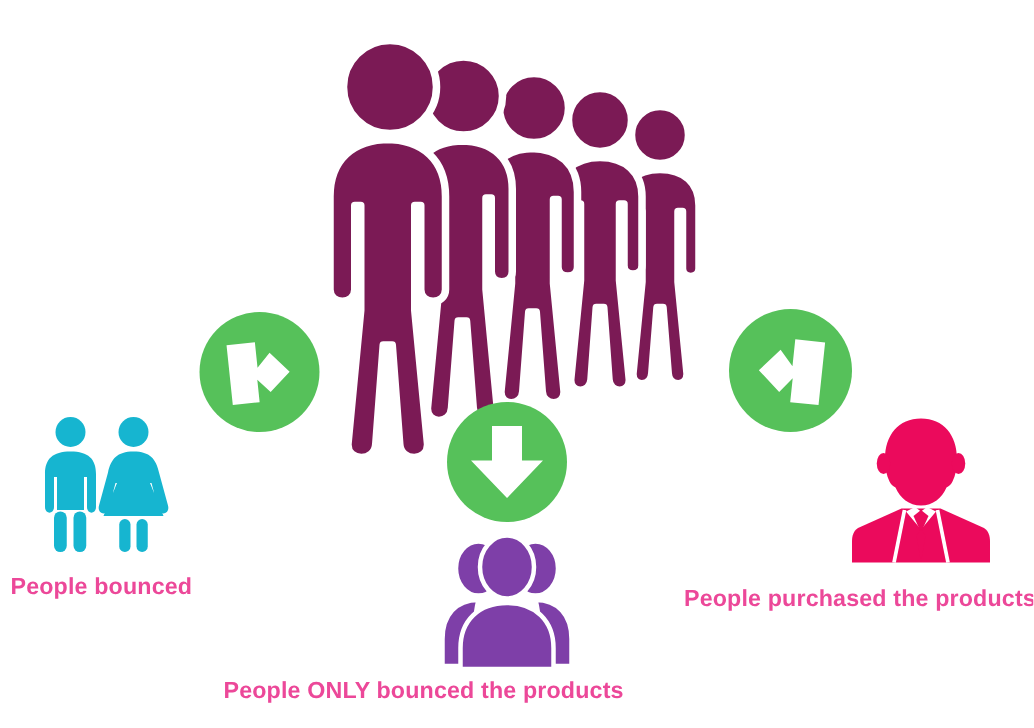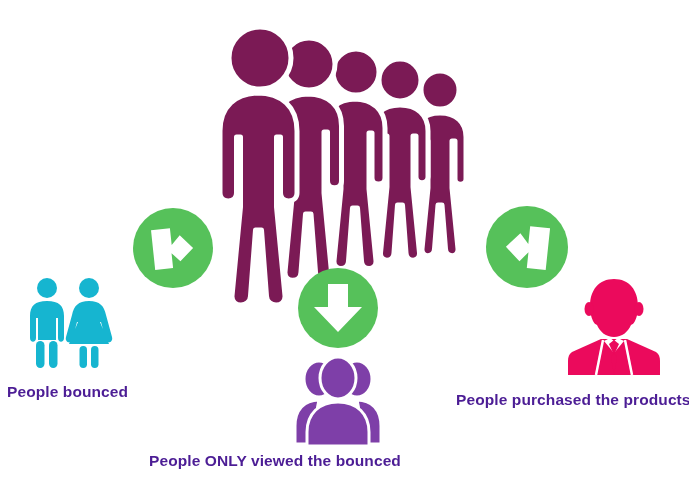--- a/index.html
+++ b/index.html
@@ -17,21 +17,21 @@
     height: 485px;
     background: #ffffff;
     overflow: hidden;
   }
 
   
   .label {
     position: absolute;
     font-family: "Liberation Sans", sans-serif;
     font-weight: bold;
-    color: #4c1d95;
+    color: #ec4899;
     white-space: nowrap;
     letter-spacing: 0.1px;
   }
   #label-bounced {
     left: 7px;
     top: 383px;
     font-size: 15.5px;
   }
   #label-viewed {
     left: 149px;
@@ -248,17 +248,17 @@
 
     <path d="M46 78 L41 67 L46 63 L51 67 Z" fill="#EB0A5C"></path>
     <path d="M43 80 L46 98 L49 80 L46 76 Z" fill="#EB0A5C"></path>
 
     <path d="M35 63 L28 98" stroke="#ffffff" stroke-width="2.5" fill="none"></path>
     <path d="M57 63 L64 98" stroke="#ffffff" stroke-width="2.5" fill="none"></path>
   </svg>
 
   <div class="label" id="label-bounced">People bounced</div>
 
-  <div class="label" id="label-viewed">People ONLY viewed the bounced</div>
+  <div class="label" id="label-viewed">People ONLY bounced the products</div>
 
   <div class="label" id="label-purchased">People purchased the products</div>
 
 </div>
 
 </body></html>

